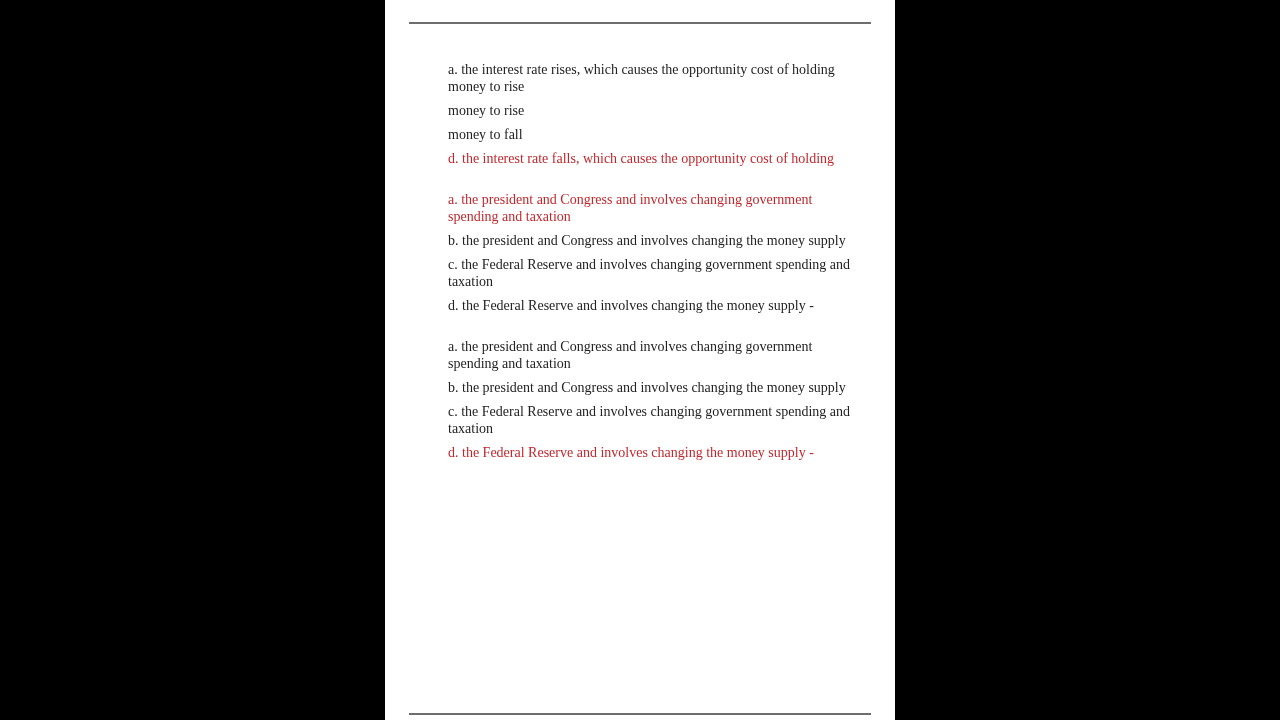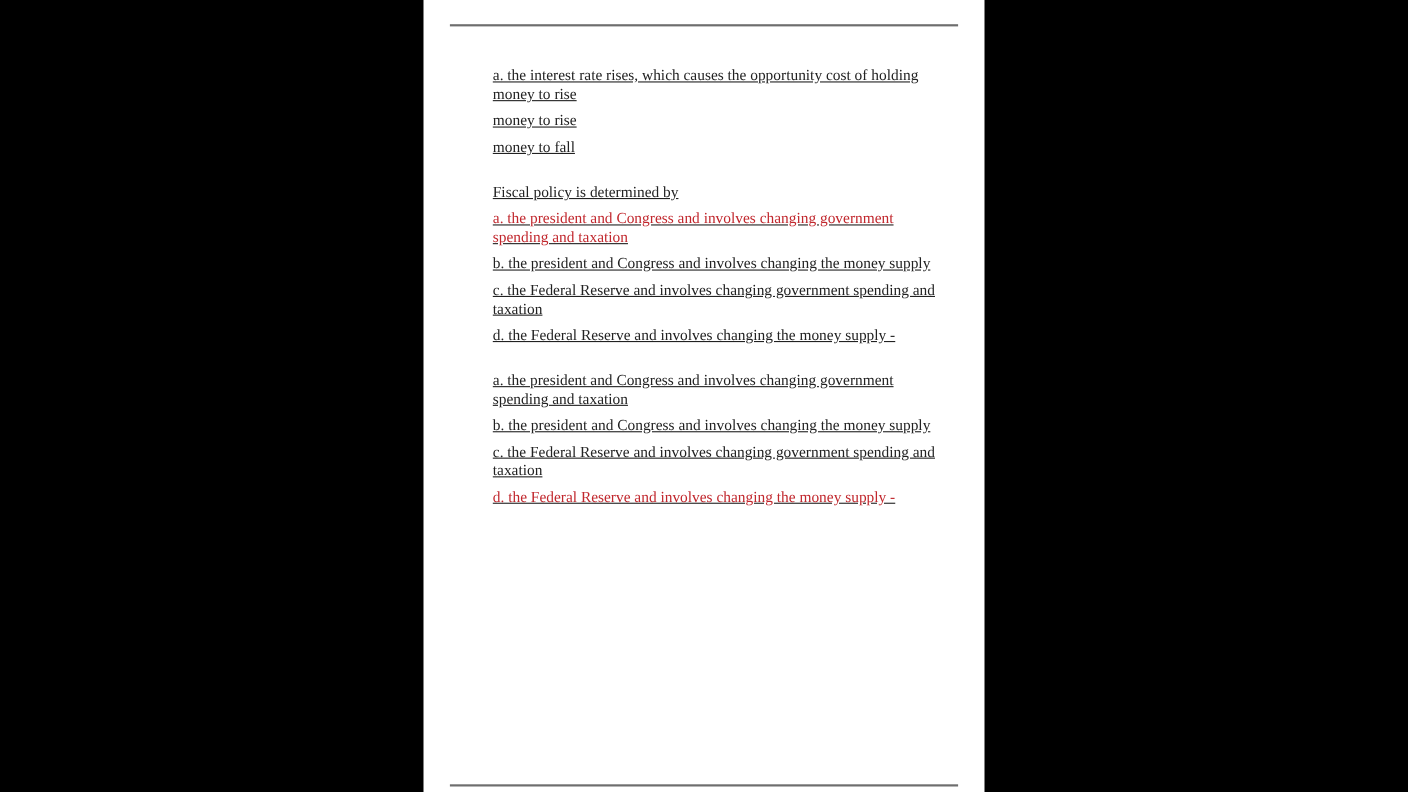--- a/index.html
+++ b/index.html
@@ -45,21 +45,21 @@
   .content {
     position: absolute;
     left: 63px;
     top: 61px;
     width: 405px;
     color: #222222;
     font-size: 14px;
     line-height: 17px;
   }
   .question { margin: 0 0 24px 0; }
-  .para     { margin: 0 0 7px 0; padding: 0; text-decoration: underline; }
+  .para     { margin: 0 0 7px 0; padding: 0; }
   .ln       { display: block; height: 17px; white-space: pre; }
   .red      { color: #c1272d; }
 </style>
 </head>
 <body>
 
 <div class="stage">
   <div class="letterbox left"></div>
   <div class="letterbox right"></div>
 
@@ -73,27 +73,25 @@
           <span class="ln">a. the interest rate rises, which causes the opportunity cost of holding</span>
           <span class="ln">money to rise</span>
         </p>
         <p class="para">
           <span class="ln">money to rise</span>
         </p>
         <p class="para">
           <span class="ln">money to fall</span>
         </p>
         <p class="para">
+          <span class="ln red">d. the interest rate falls, which causes the opportunity cost of holding</span>
         </p>
       </section>
 
       <section class="question">
-        <p class="para">
-          <span class="ln">Fiscal policy is determined by</span>
-        </p>
         <p class="para">
           <span class="ln red">a. the president and Congress and involves changing government</span>
           <span class="ln red">spending and taxation</span>
         </p>
         <p class="para">
           <span class="ln">b. the president and Congress and involves changing the money supply</span>
         </p>
         <p class="para">
           <span class="ln">c. the Federal Reserve and involves changing government spending and</span>
           <span class="ln">taxation</span>

